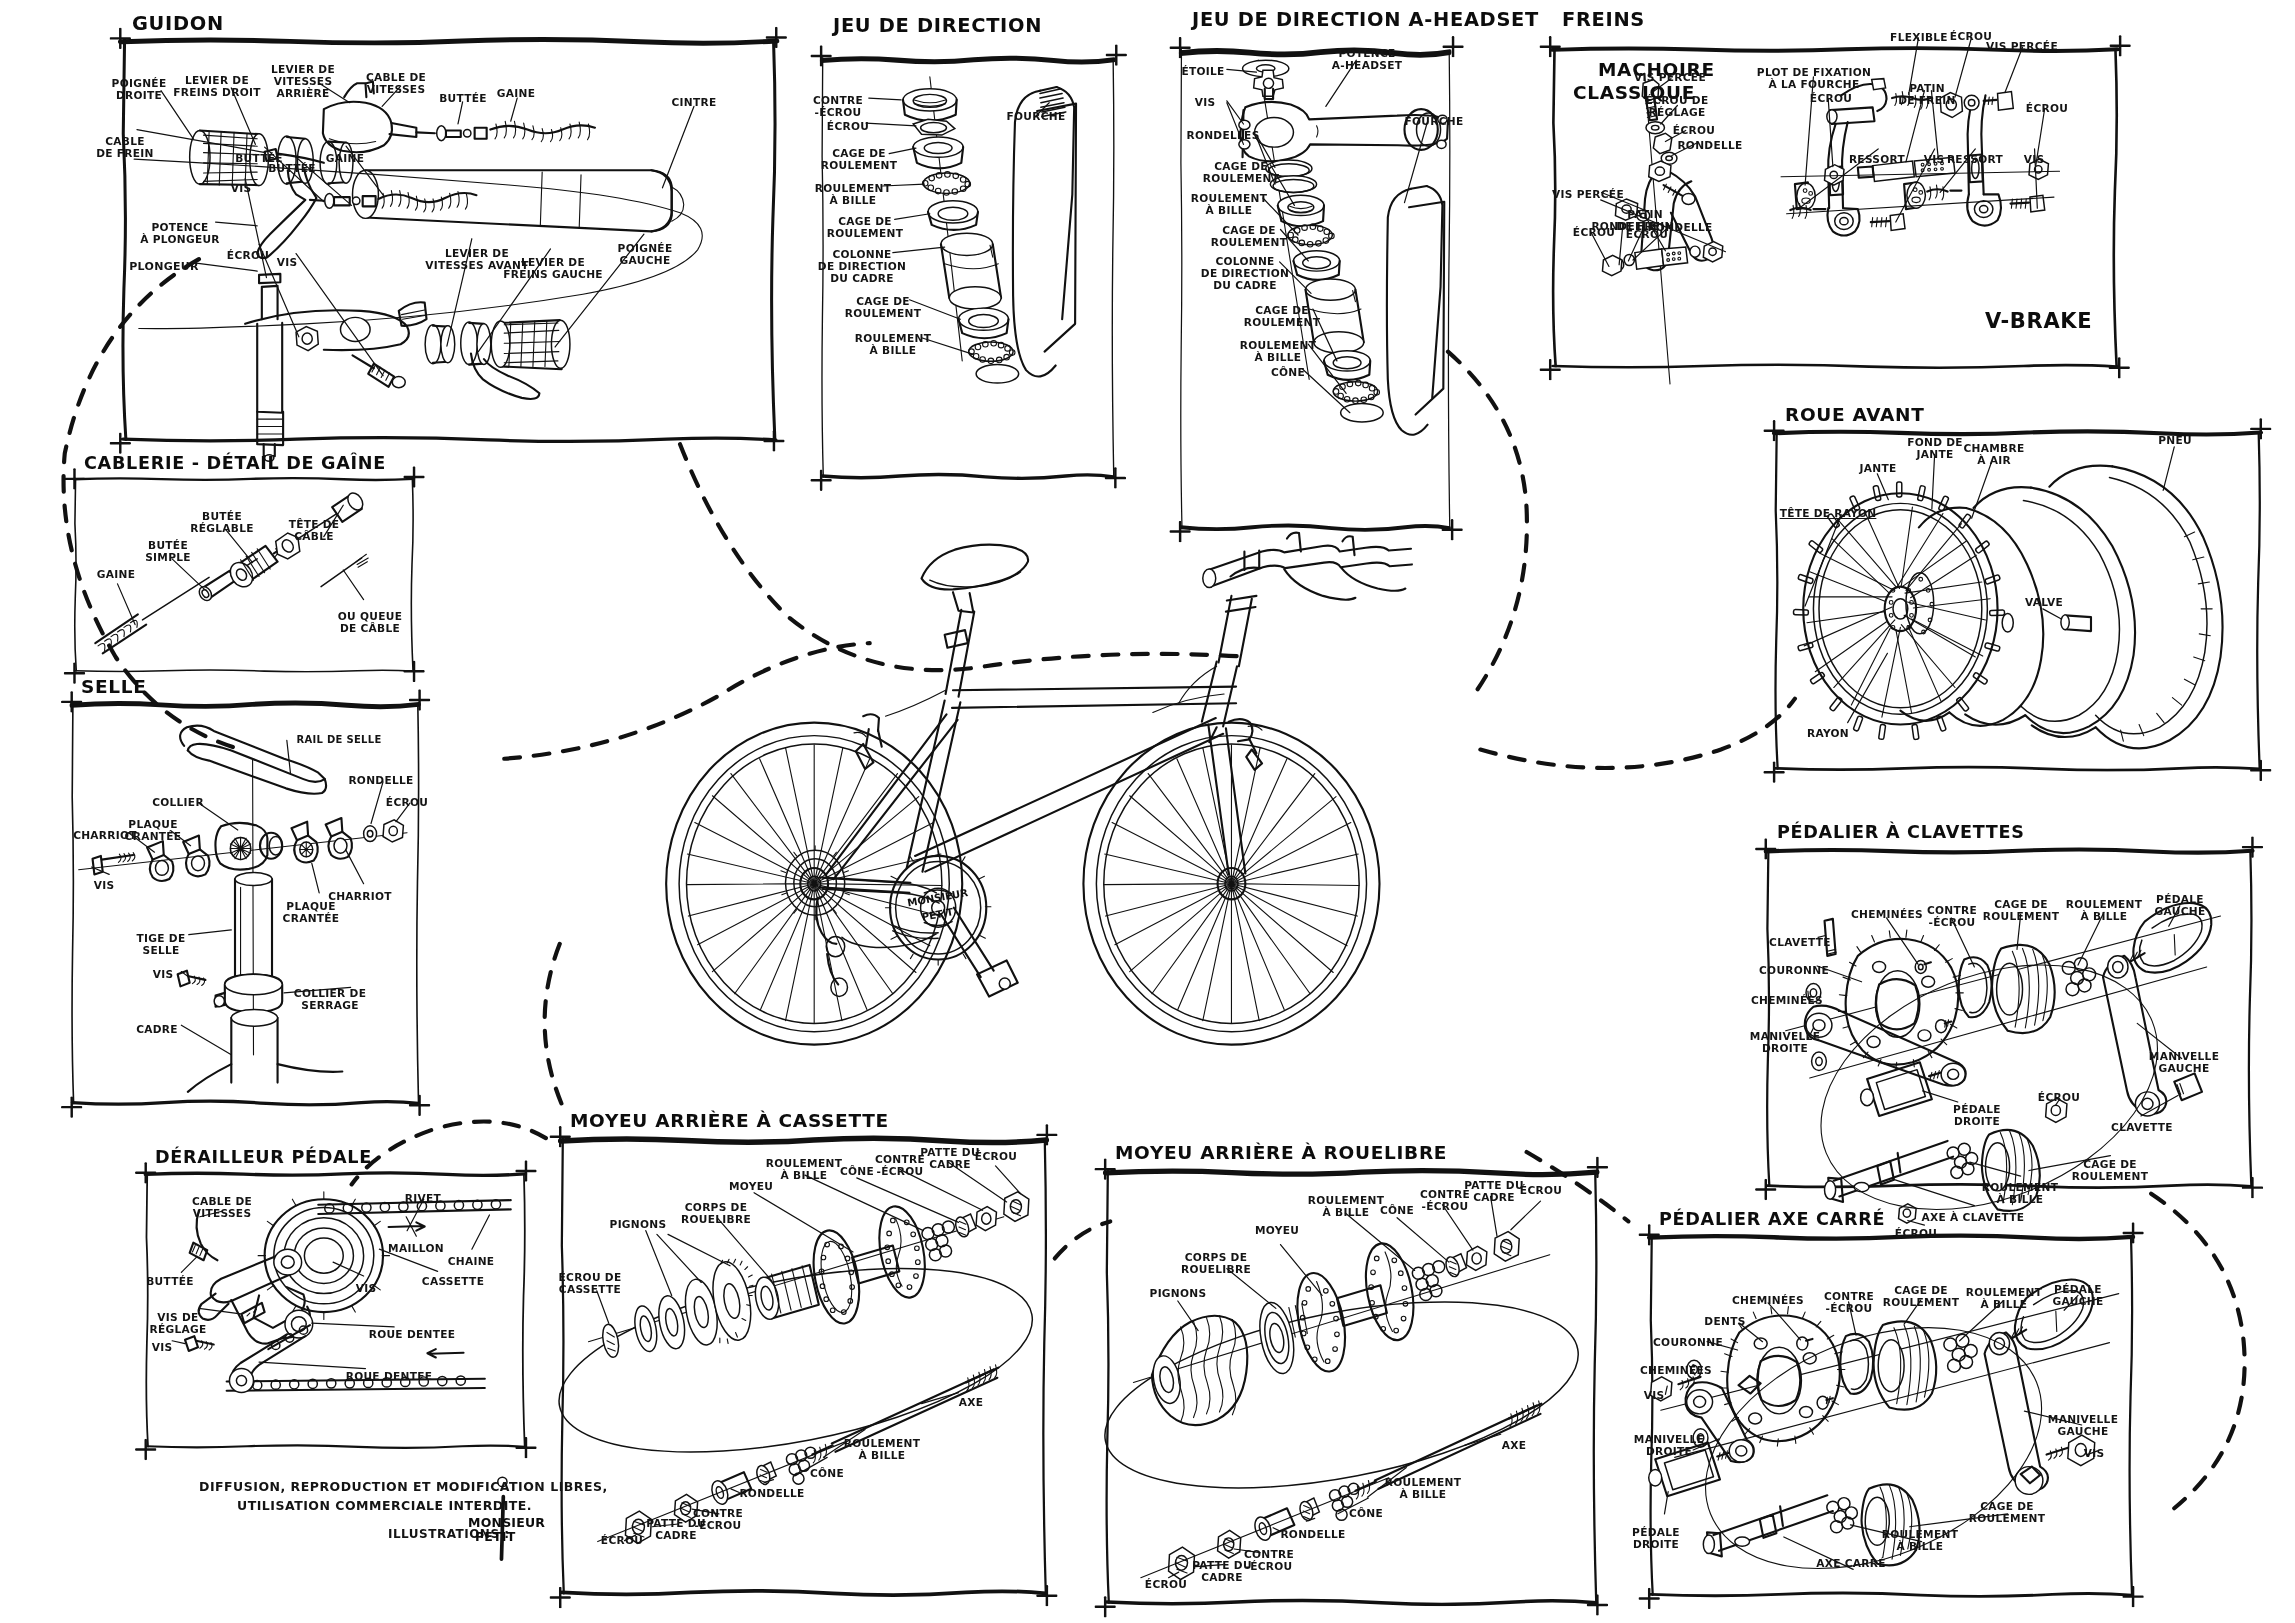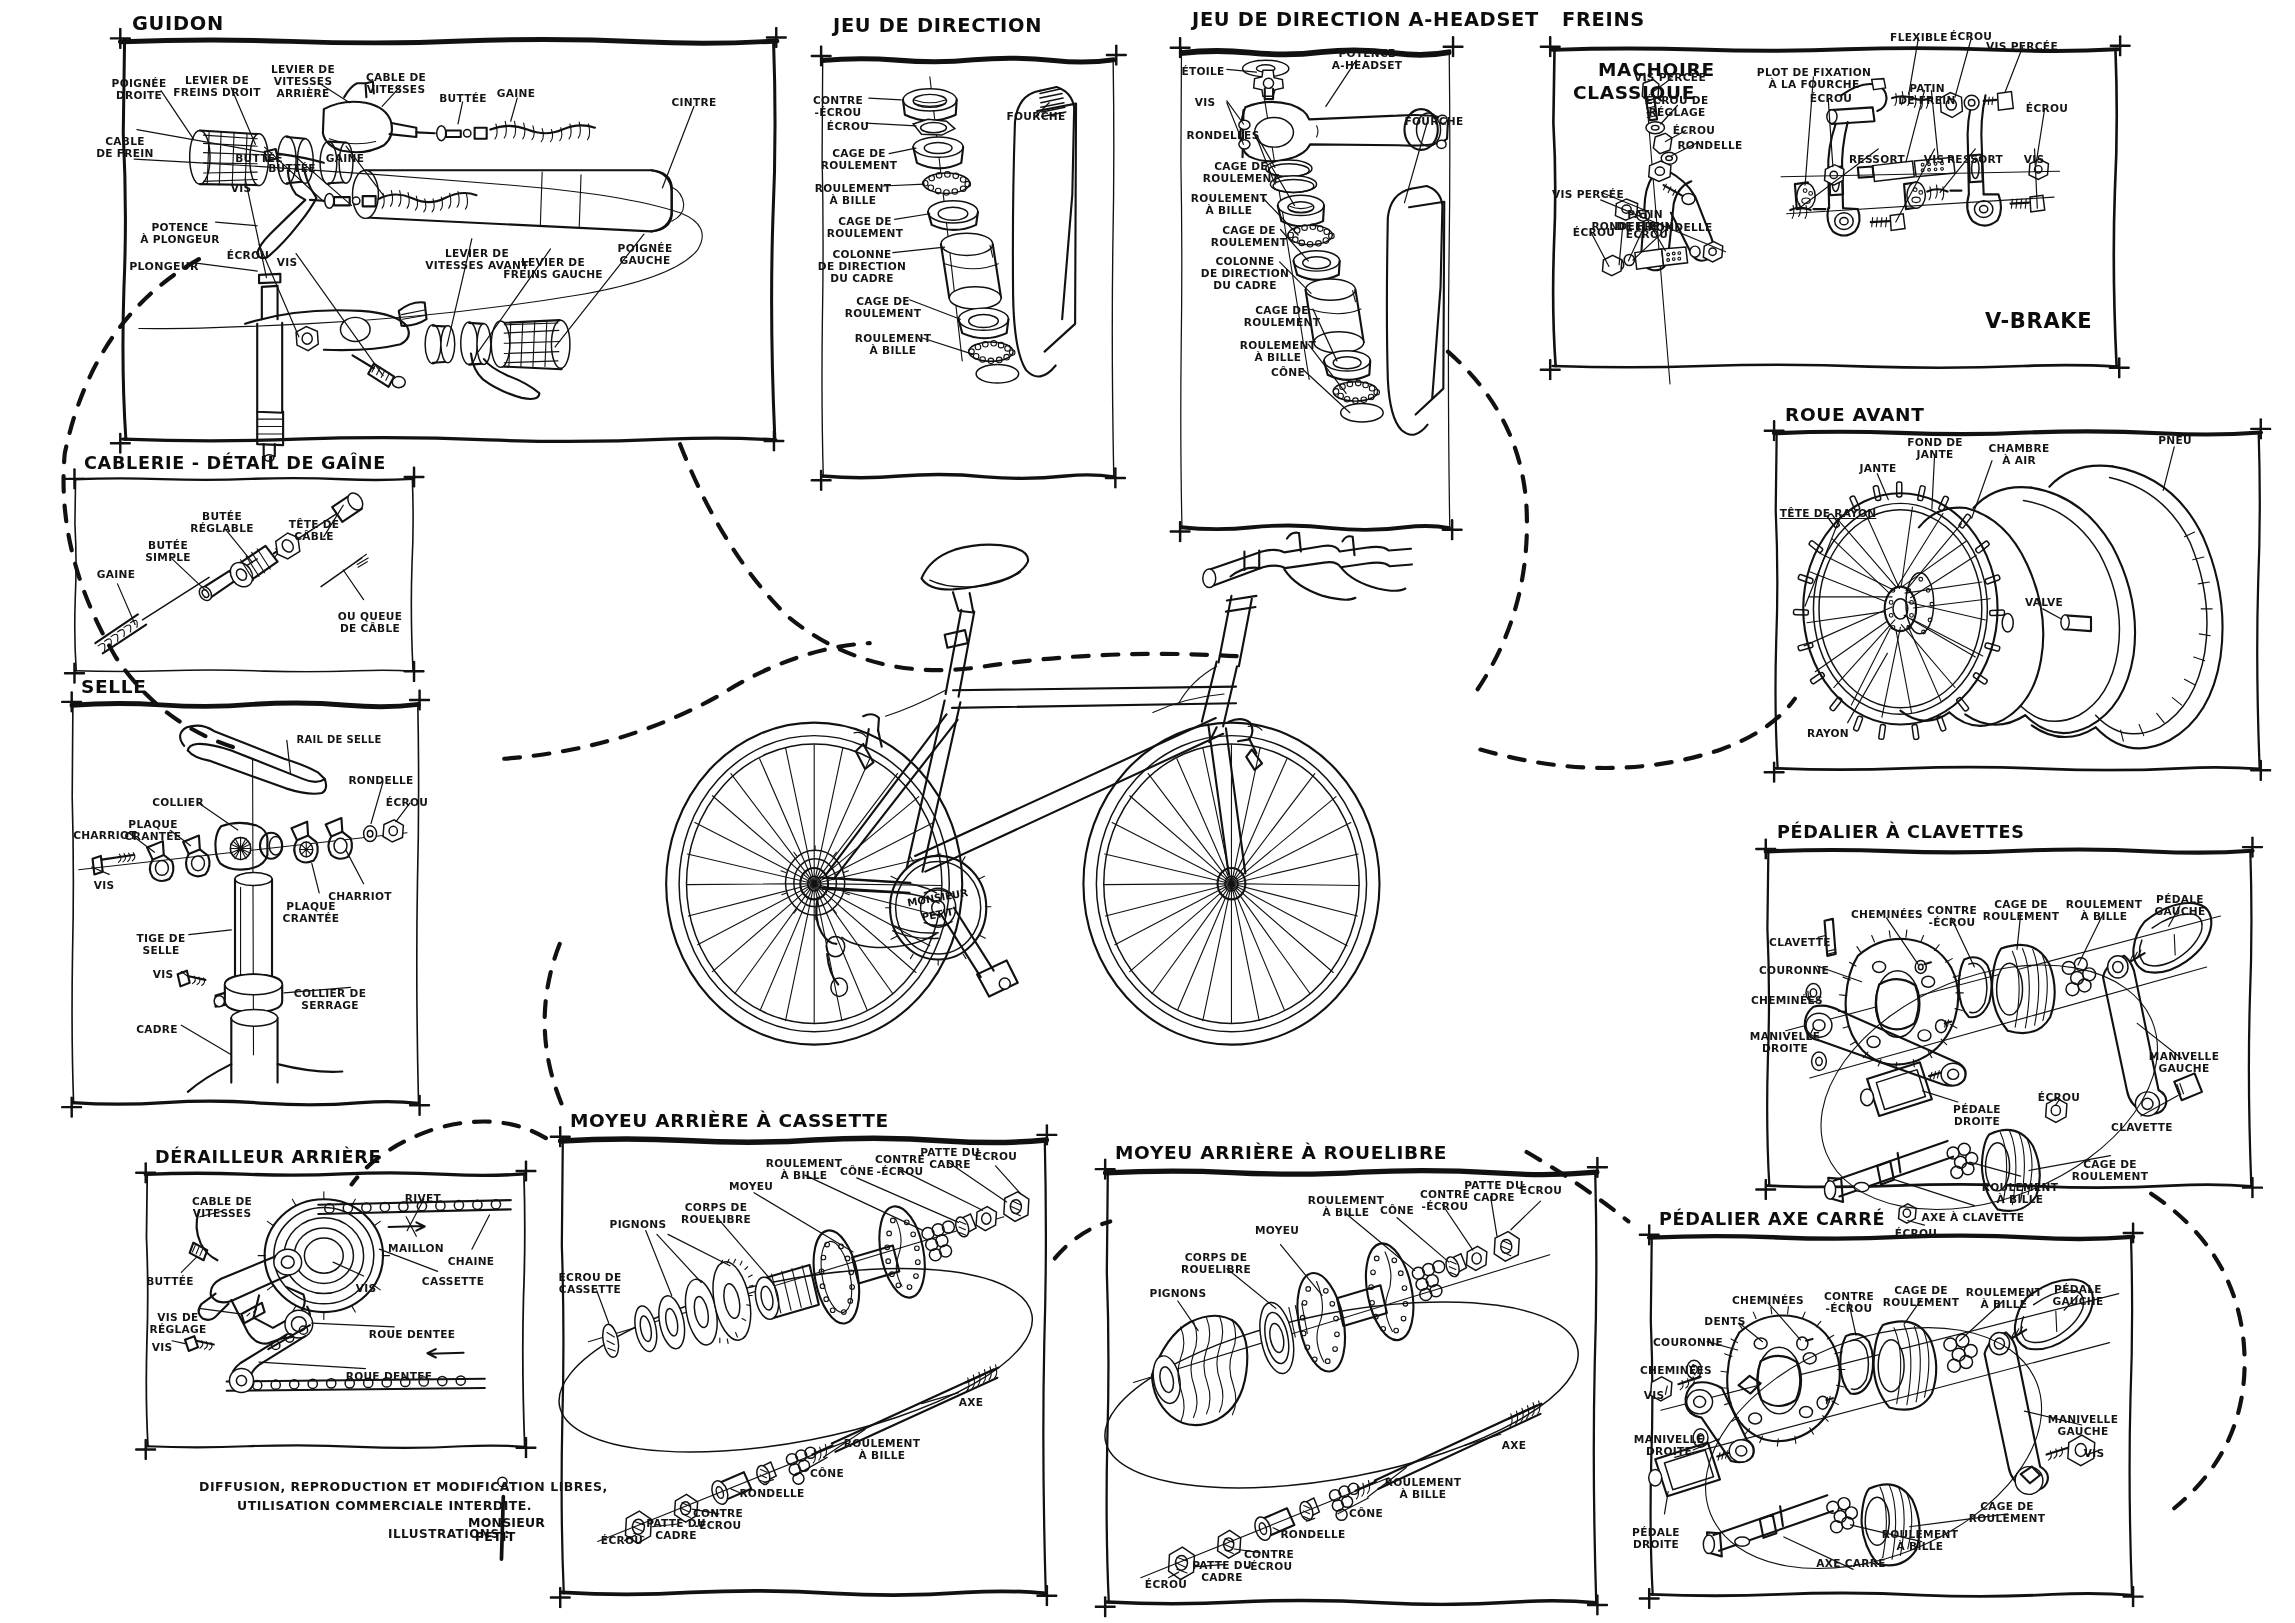--- a/index.html
+++ b/index.html
@@ -1737,21 +1737,21 @@
       <circle class="s f1" cx="1086" cy="3203" r="10" fill="none"></circle>
     </g>
   </svg>
 
   <div class="ptitle big" style="left:132px;top:12px;font-size:19.4px;text-align:center;">GUIDON</div>
   <div class="ptitle big" style="left:833px;top:14px;font-size:19.4px;">JEU DE DIRECTION</div>
   <div class="ptitle big" style="left:1192px;top:8.3px;font-size:19.4px;">JEU DE DIRECTION A-HEADSET</div>
   <div class="ptitle big" style="left:1562px;top:8.3px;font-size:19.4px;">FREINS</div>
   <div class="ptitle big" style="left:84px;top:453px;font-size:17.6px;">CABLERIE - DÉTAIL DE GAÎNE</div>
   <div class="ptitle big" style="left:81px;top:676px;font-size:18.5px;">SELLE</div>
-  <div class="ptitle big" style="left:155px;top:1147px;font-size:17.6px;">DÉRAILLEUR ARRIÈRE</div>
+  <div class="ptitle big" style="left:155px;top:1147px;font-size:17.6px;">DÉRAILLEUR PÉDALE</div>
   <div class="ptitle big" style="left:570px;top:1110px;font-size:18.5px;">MOYEU ARRIÈRE À CASSETTE</div>
   <div class="ptitle big" style="left:1115px;top:1142px;font-size:18.5px;">MOYEU ARRIÈRE À ROUELIBRE</div>
   <div class="ptitle big" style="left:1777px;top:822px;font-size:17.6px;">PÉDALIER À CLAVETTES</div>
   <div class="ptitle big" style="left:1659px;top:1209px;font-size:17.6px;">PÉDALIER AXE CARRÉ</div>
   <div class="ptitle big" style="left:1785px;top:404px;font-size:18.5px;">ROUE AVANT</div>
 
   <div class="ptitle big" style="left:1578px;top:59px;font-size:18.5px;margin-left:20px;">MACHOIRE</div>
   <div class="ptitle big" style="left:1573px;top:82px;font-size:18.5px;">CLASSIQUE</div>
   <div class="ptitle big" style="left:1985px;top:309px;font-size:21px;">V-BRAKE</div>
 
@@ -1985,21 +1985,21 @@
       <div class="lab c" style="left: 1656px; top: 1527px; font-size: 10.6px; transform: translateX(-50%);">PÉDALE
 DROITE</div>
       <div class="lab c" style="left: 2007px; top: 1501px; font-size: 10.6px; transform: translateX(-50%);">CAGE DE
 ROULEMENT</div>
       <div class="lab c" style="left: 1920px; top: 1529px; font-size: 10.6px; transform: translateX(-50%);">ROULEMENT
 À BILLE</div>
       <div class="lab c" style="left: 1851px; top: 1558px; font-size: 10.6px; transform: translateX(-50%);">AXE CARRÉ</div>
       <div class="lab c" style="left: 1935px; top: 437px; font-size: 10.6px; transform: translateX(-50%);">FOND DE
 JANTE</div>
       <div class="lab c" style="left: 1878px; top: 463px; font-size: 10.6px; transform: translateX(-50%);">JANTE</div>
-      <div class="lab c" style="left: 1994px; top: 443px; font-size: 10.6px; transform: translateX(-50%); margin-left: 25px;">CHAMBRE
+      <div class="lab c" style="left: 1994px; top: 443px; font-size: 10.6px; transform: translateX(-50%);">CHAMBRE
 À AIR</div>
       <div class="lab c" style="left: 2175px; top: 435px; font-size: 10.6px; transform: translateX(-50%);">PNEU</div>
       <div class="lab c" style="left: 1828px; top: 508px; font-size: 10.6px; transform: translateX(-50%); text-decoration: underline;">TÊTE DE RAYON</div>
       <div class="lab c" style="left: 2044px; top: 597px; font-size: 10.6px; transform: translateX(-50%);">VALVE</div>
       <div class="lab c" style="left: 1828px; top: 728px; font-size: 10.6px; transform: translateX(-50%);">RAYON</div>
     </div>
 
 </div>
 
 

